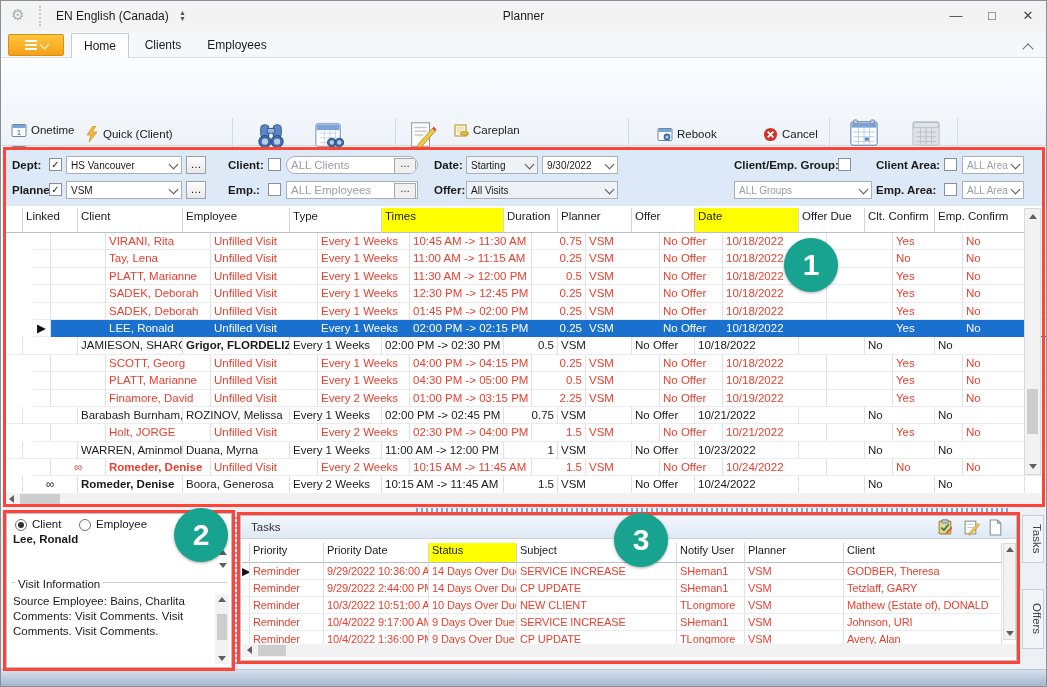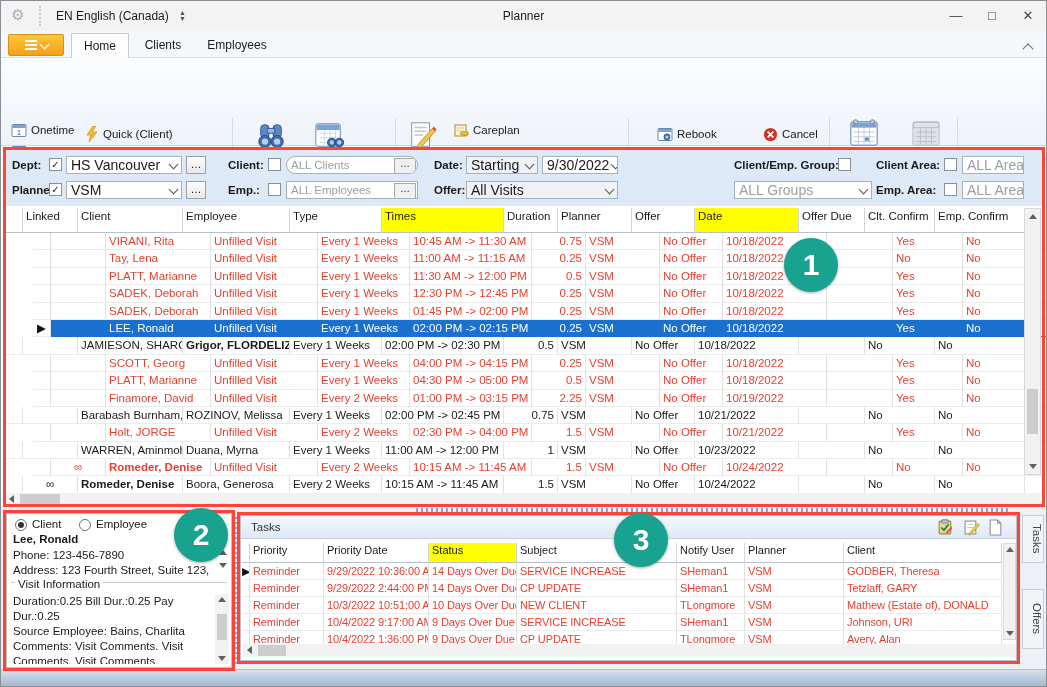--- a/index.html
+++ b/index.html
@@ -33,21 +33,21 @@
   .rsm{display:flex;align-items:center;gap:4px;height:20px;font-size:11.5px;white-space:nowrap;}
   .rlg{text-align:center;font-size:11.5px;}
   .rlg .ric{display:block;margin:0 auto 2px auto;}
   .disabled{color:#9aa4ad;}
   .disabled svg *{stroke:#b7bec6 !important;fill:#dfe3e8 !important;}
   
   .fpanel{left:3px;top:148px;width:1041px;height:57px;background:#dde9f6;}
   .flabel{font-weight:bold;font-size:11.5px;line-height:18px;white-space:nowrap;}
   .cb{width:13px;height:13px;border:1px solid #8a9097;background:#fff;text-align:center;line-height:12px;font-size:10px;color:#222;}
   .cb.on::after{content:"✓";}
-  .sel{background:#fff;border:1px solid var(--bord);height:18px;display:flex;align-items:center;justify-content:space-between;padding:0 4px;font-size:14px;white-space:nowrap;overflow:hidden;}
+  .sel{background:#fff;border:1px solid var(--bord);height:18px;display:flex;align-items:center;justify-content:space-between;padding:0 4px;font-size:10px;white-space:nowrap;overflow:hidden;}
   .sel.gray{background:#eef1f5;}
   .sel .gv{color:var(--gray);}
   .chev{min-width:6px;width:6px;height:6px;border-right:1.4px solid #555;border-bottom:1.4px solid #555;transform:rotate(45deg);margin-top:-2px;margin-left:3px;}
   .dots{width:20px;height:18px;background:linear-gradient(#fdfdfd,#e8e8e8);border:1px solid #9aa0a6;text-align:center;line-height:14px;font-size:11px;}
   .inp{background:#fff;border:1px solid var(--bord);height:18px;line-height:16px;padding:0 4px;font-size:11.5px;color:var(--gray);white-space:nowrap;overflow:hidden;}
   .inbtn{position:absolute;right:1px;top:1px;width:20px;height:14px;background:#f0f0f0;border:1px solid #a8a8a8;text-align:center;line-height:10px;font-size:10px;color:#222;}
   
   .vgrid{left:3px;top:207px;width:1020px;height:266px;background:#fff;border-left:1px solid #b9c0c8;}
   .vrow{display:grid;grid-template-columns:18px 55px 105px 107px 92px 122px 54px 74px 63px 104px 66px 70px 90px;}
   .vh{background:#fff;border-right:1px solid #d5d5d5;border-bottom:1px solid #b9c0c8;font-size:11.5px;padding:2px 3px;height:20px;white-space:nowrap;overflow:hidden;}
@@ -594,32 +594,27 @@
 
   <div class="abs bottom"></div>
 
   <div class="abs dpanel">
     <span class="abs radio on" style="left:8px;top:5px;"></span>
     <span class="abs" style="left:25px;top:4px;">Client</span>
     <span class="abs radio" style="left:72px;top:5px;"></span>
     <span class="abs" style="left:89px;top:4px;">Employee</span>
     <span class="abs b" style="left:6px;top:19px;">Lee, Ronald</span>
     <span class="abs b" style="right:10px;top:19px;">VSMWv</span>
-    <div class="abs" style="left:6px;top:34px;width:198px;height:30px;overflow:hidden;line-height:15px;">
-      <div>Phone: 123-456-7890</div>
-      <div>Address: 123 Fourth Street, Suite 123,</div>
-    </div>
     <div class="abs" style="right:4px;top:36px;">
       <div class="sbarrow up"></div>
       <div class="sbarrow dn" style="margin-top:8px;"></div>
     </div>
     <div class="abs secline" style="left:4px;right:4px;top:68px;"></div>
     <div class="abs" style="left:8px;top:64px;background:#fff;padding:0 3px;">Visit Information</div>
     <div class="abs" style="left:6px;top:80px;width:192px;height:70px;overflow:hidden;line-height:15px;">
-      <div>Duration:0.25  Bill Dur.:0.25  Pay Dur.:0.25</div>
       <div>Source Employee: Bains, Charlita</div>
       <div>Comments: Visit Comments. Visit Comments. Visit Comments.</div>
 
     </div>
     <div class="abs sb" style="right:2px;top:80px;width:14px;height:70px;">
       <div class="sbarrow up" style="margin-top:3px;"></div>
       <div class="abs thumb" style="left:2px;top:20px;width:10px;height:26px;"></div>
       <div class="abs sbarrow dn" style="left:3px;bottom:3px;"></div>
     </div>
   </div>

